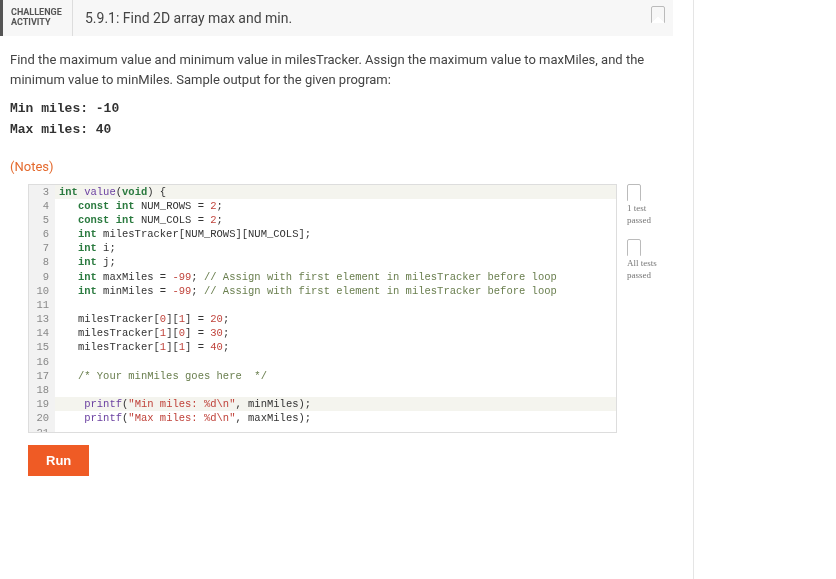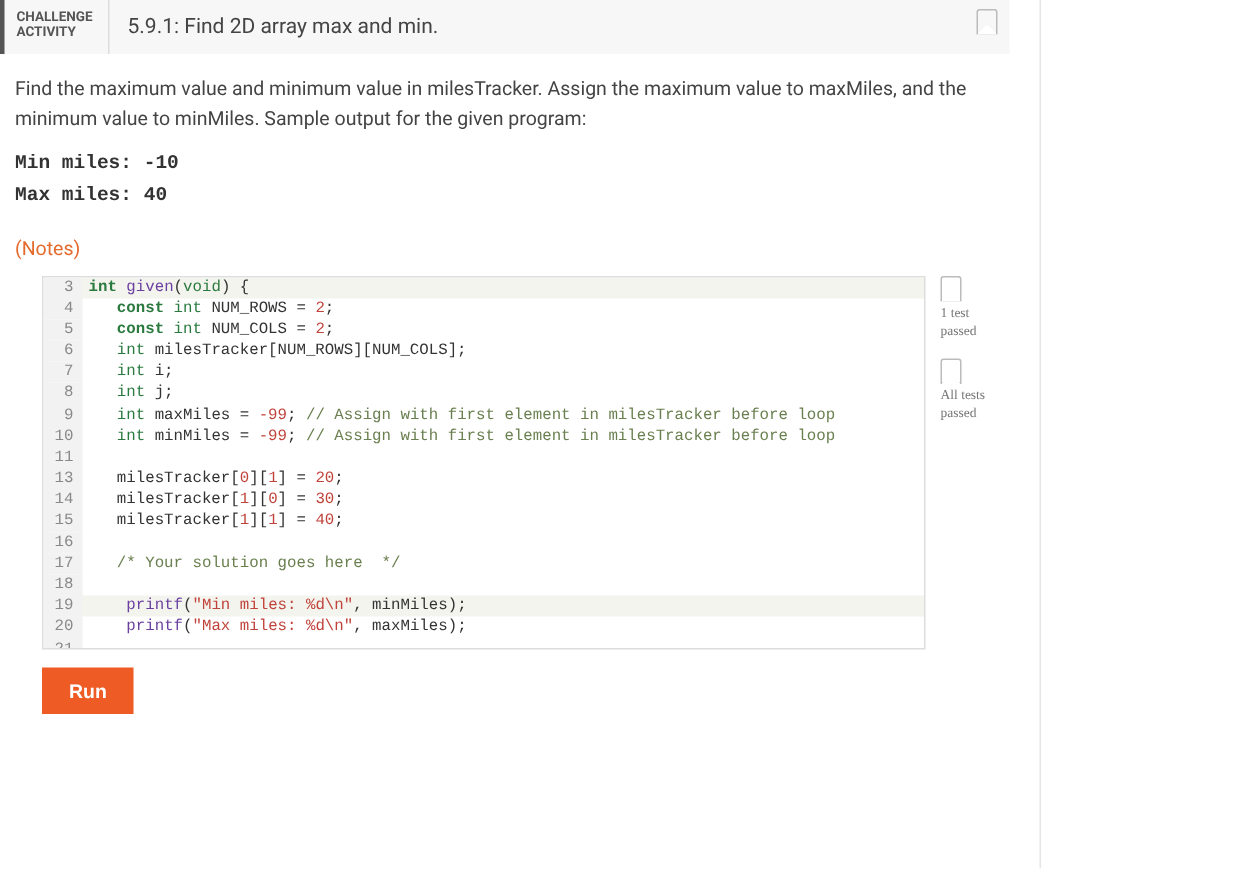--- a/index.html
+++ b/index.html
@@ -107,21 +107,21 @@
     text-align: right;
     color: #888;
     background: #f2f2f2;
     padding-right: 6px;
     user-select: none;
     flex-shrink: 0;
   }
   .code { padding-left: 4px; color: #333; }
   .hl { background: #f4f4ee; }
   .kw { color: #2a7a3f; font-weight: 600; }
-  .ty { color: #2a7a3f; font-weight: 400; }
+  .ty { color: #2a7a3f; font-weight: 700; }
   .fn { color: #6a3fa0; }
   .num { color: #c0433b; }
   .str { color: #c0433b; }
   .cm { color: #6a7f4f; }
   .side-badges {
     width: 46px;
     font-size: 9px;
     color: #777;
     text-align: center;
   }
@@ -164,34 +164,34 @@
 
   <div class="sample-output">
     <div>Min miles: -10</div>
     <div>Max miles: 40</div>
   </div>
 
   <a class="notes-link">(Notes)</a>
 
   <div class="editor-row">
     <div class="editor" id="editor">
-        <div class="codeline hl"><span class="ln">3</span><span class="code"><span class="kw">int</span><span> </span><span class="fn">given</span><span>(</span><span class="ty">void</span><span>) {</span></span></div>
+        <div class="codeline hl"><span class="ln">3</span><span class="code"><span class="kw">int</span><span> </span><span class="fn">value</span><span>(</span><span class="ty">void</span><span>) {</span></span></div>
         <div class="codeline"><span class="ln">4</span><span class="code"><span>   </span><span class="kw">const</span><span> </span><span class="ty">int</span><span> NUM_ROWS = </span><span class="num">2</span><span>;</span></span></div>
         <div class="codeline"><span class="ln">5</span><span class="code"><span>   </span><span class="kw">const</span><span> </span><span class="ty">int</span><span> NUM_COLS = </span><span class="num">2</span><span>;</span></span></div>
         <div class="codeline"><span class="ln">6</span><span class="code"><span>   </span><span class="ty">int</span><span> milesTracker[NUM_ROWS][NUM_COLS];</span></span></div>
         <div class="codeline"><span class="ln">7</span><span class="code"><span>   </span><span class="ty">int</span><span> i;</span></span></div>
         <div class="codeline"><span class="ln">8</span><span class="code"><span>   </span><span class="ty">int</span><span> j;</span></span></div>
         <div class="codeline"><span class="ln">9</span><span class="code"><span>   </span><span class="ty">int</span><span> maxMiles = </span><span class="num">-99</span><span>; </span><span class="cm">// Assign with first element in milesTracker before loop</span></span></div>
         <div class="codeline"><span class="ln">10</span><span class="code"><span>   </span><span class="ty">int</span><span> minMiles = </span><span class="num">-99</span><span>; </span><span class="cm">// Assign with first element in milesTracker before loop</span></span></div>
         <div class="codeline"><span class="ln">11</span><span class="code"><span></span></span></div>
         <div class="codeline"><span class="ln">13</span><span class="code"><span>   milesTracker[</span><span class="num">0</span><span>][</span><span class="num">1</span><span>] = </span><span class="num">20</span><span>;</span></span></div>
         <div class="codeline"><span class="ln">14</span><span class="code"><span>   milesTracker[</span><span class="num">1</span><span>][</span><span class="num">0</span><span>] = </span><span class="num">30</span><span>;</span></span></div>
         <div class="codeline"><span class="ln">15</span><span class="code"><span>   milesTracker[</span><span class="num">1</span><span>][</span><span class="num">1</span><span>] = </span><span class="num">40</span><span>;</span></span></div>
         <div class="codeline"><span class="ln">16</span><span class="code"><span></span></span></div>
-        <div class="codeline"><span class="ln">17</span><span class="code"><span>   </span><span class="cm">/* Your solution goes here  */</span></span></div>
+        <div class="codeline"><span class="ln">17</span><span class="code"><span>   </span><span class="cm">/* Your minMiles goes here  */</span></span></div>
         <div class="codeline"><span class="ln">18</span><span class="code"><span></span></span></div>
         <div class="codeline hl"><span class="ln">19</span><span class="code"><span>    </span><span class="fn">printf</span><span>(</span><span class="str">"Min miles: %d\n"</span><span>, minMiles);</span></span></div>
         <div class="codeline"><span class="ln">20</span><span class="code"><span>    </span><span class="fn">printf</span><span>(</span><span class="str">"Max miles: %d\n"</span><span>, maxMiles);</span></span></div>
         <div class="codeline" style="height: 6px; overflow: hidden;"><span class="ln">21</span><span class="code"><span></span></span></div>
       </div>
     <div class="side-badges">
       <div class="badge-block">
         <div class="bookmark-small">
             <div class="bookmark-icon"></div>
           </div>

